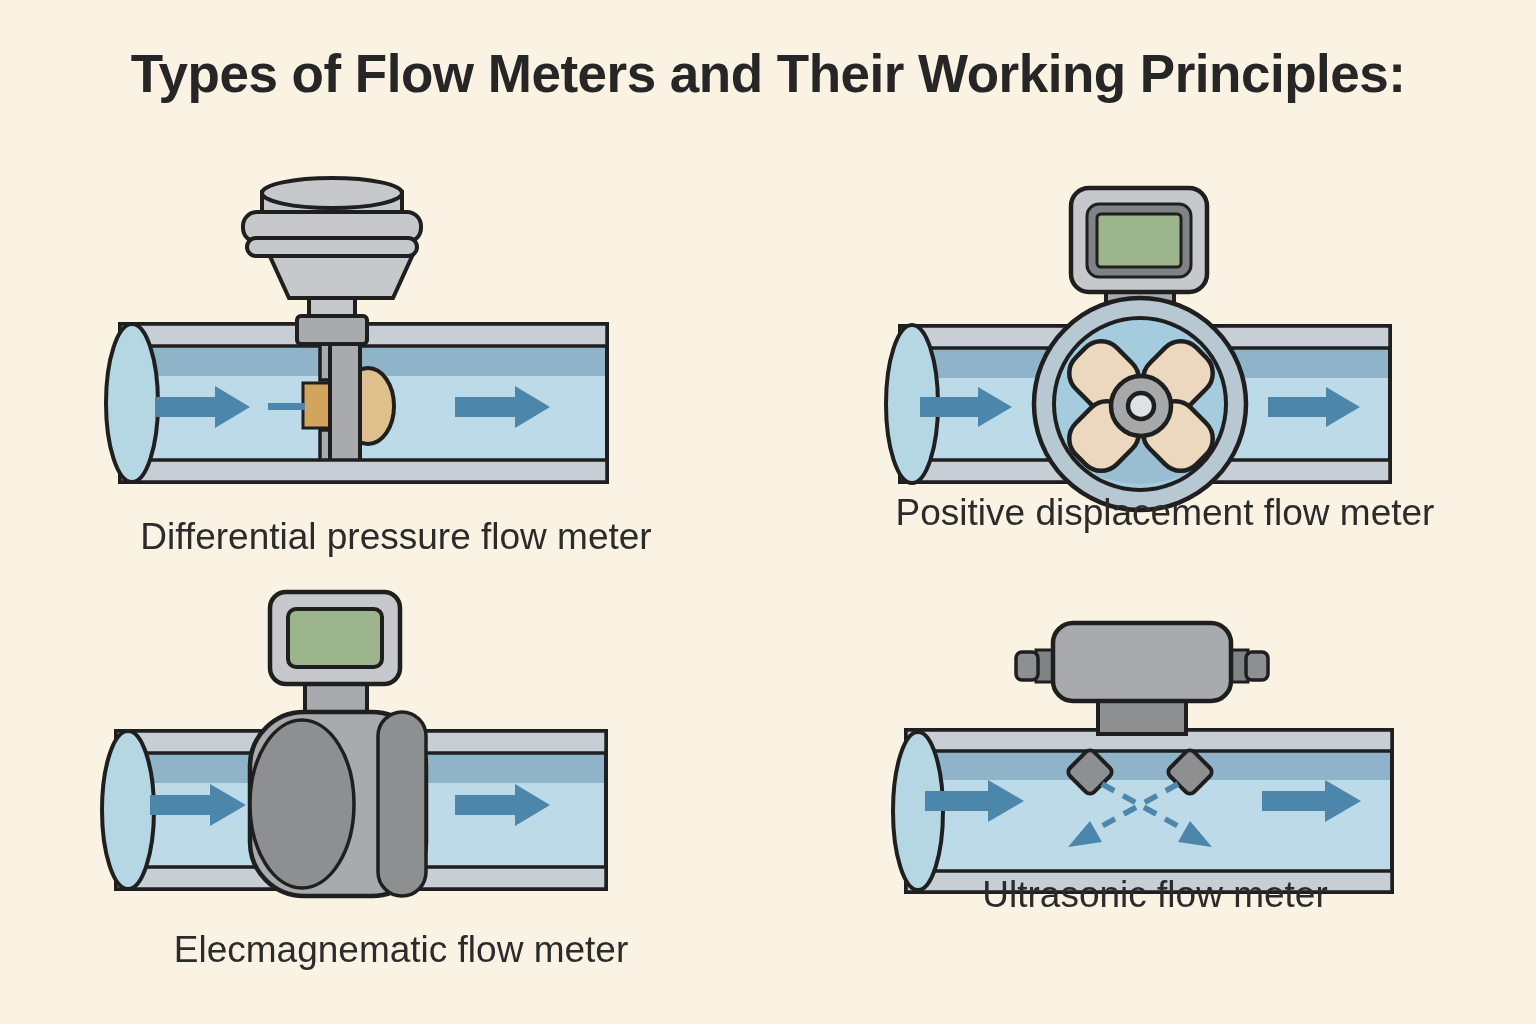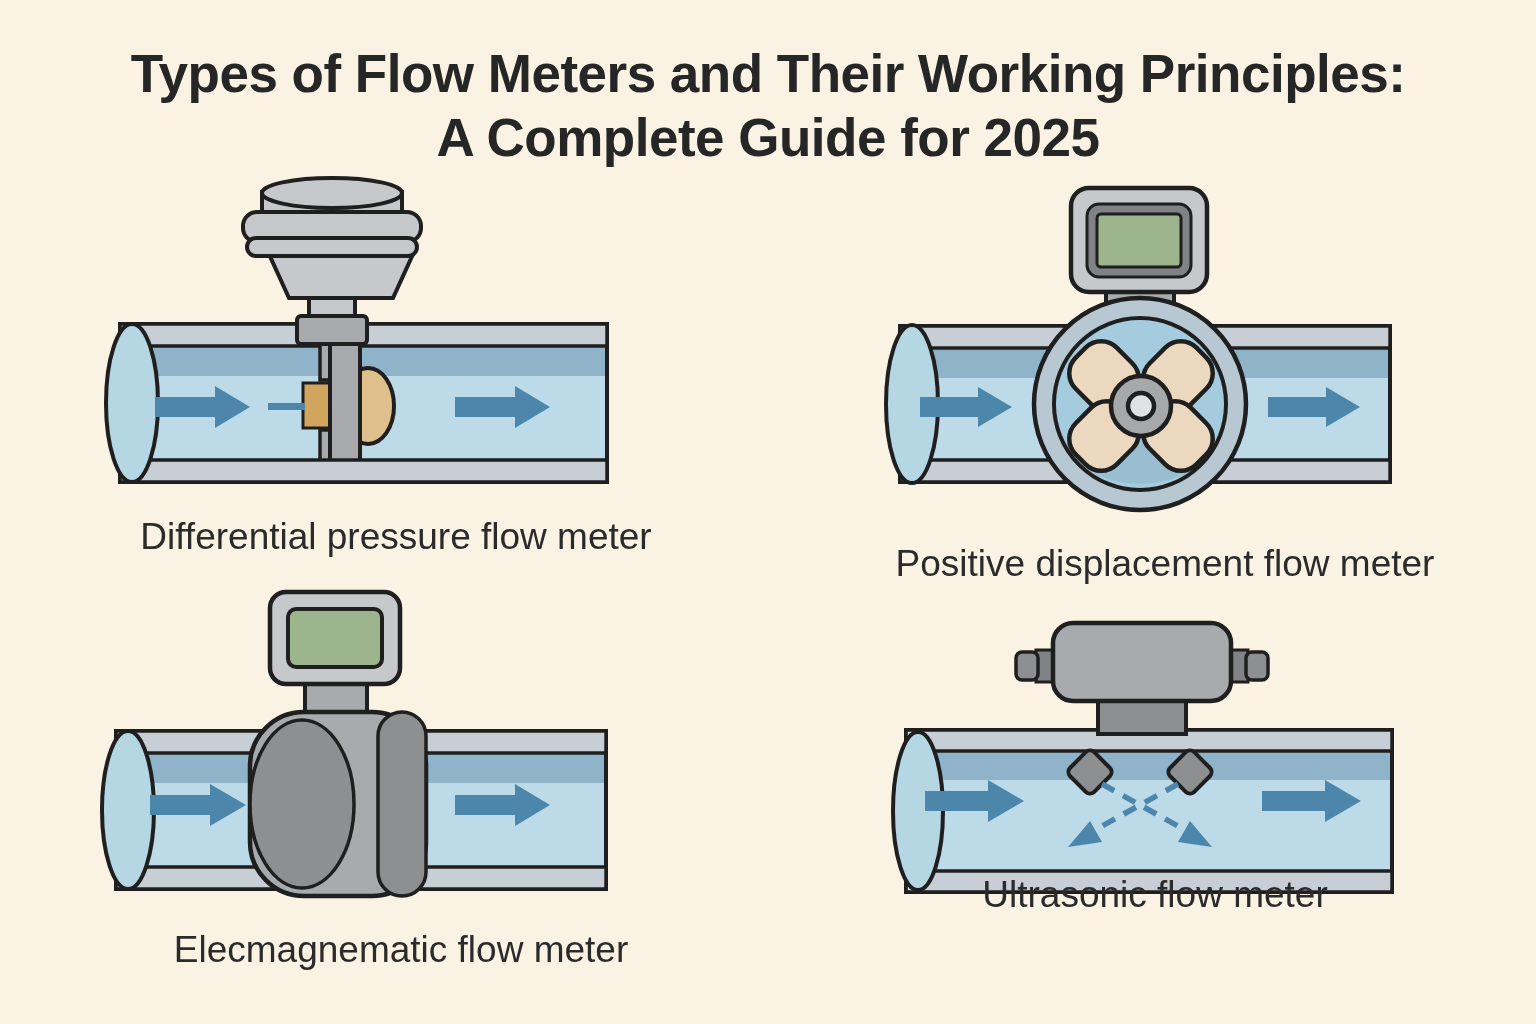--- a/index.html
+++ b/index.html
@@ -24,21 +24,20 @@
     position:absolute;transform:translateX(-50%);white-space:nowrap;
     font-size:37px;color:var(--label-color);font-weight:400;
   }
   svg{position:absolute;display:block;}
 </style>
 </head>
 <body>
 
 <div class="title">
   <div>Types of Flow Meters and Their Working Principles:</div>
-  <div>A Complete Guide for 2025</div>
 </div>
 
 <svg style="left:88px;top:168px" width="540" height="345" viewBox="88 168 540 345">
   <g>
     <rect x="120" y="324" width="487" height="158" style="fill:var(--pipe-fill);stroke:var(--outline)" stroke-width="4"></rect>
     <rect x="122" y="346" width="483" height="30" style="fill:var(--pipe-band)"></rect>
     <rect x="120" y="324" width="487" height="22" style="fill:var(--pipe-rim);stroke:var(--outline)" stroke-width="3.5"></rect>
   </g>
   <g>
     <ellipse cx="368" cy="406" rx="26" ry="38" style="fill:var(--orifice-tan-light);stroke:var(--outline)" stroke-width="4"></ellipse>
@@ -87,21 +86,21 @@
     <circle cx="1141" cy="406" r="13" style="fill:var(--hub-hole);stroke:var(--outline)" stroke-width="4.5"></circle>
   </g>
   <g>
     <rect x="1071" y="188" width="136" height="104" rx="18" style="fill:var(--metal-light);stroke:var(--outline)" stroke-width="4.5"></rect>
     <rect x="1087" y="204" width="104" height="73" rx="12" style="fill:var(--bezel-dark);stroke:var(--outline)" stroke-width="3"></rect>
     <rect x="1097" y="214" width="84" height="53" rx="4" style="fill:var(--screen-green);stroke:var(--outline)" stroke-width="3"></rect>
   </g>
   <polygon points="920,397 978,397 978,387 1012,407 978,427 978,417 920,417" style="fill:var(--arrow-blue)"></polygon>
   <polygon points="1268,397 1326,397 1326,387 1360,407 1326,427 1326,417 1268,417" style="fill:var(--arrow-blue)"></polygon>
 </svg>
-<div class="diagram-label" style="left:1165px;top:543px">Positive displacement flow meter</div>
+<div class="diagram-label" style="left:1165px;top:492px">Positive displacement flow meter</div>
 
 <svg style="left:95px;top:588px" width="530" height="340" viewBox="95 588 530 340">
   <g>
     <rect x="116" y="731" width="490" height="158" style="fill:var(--pipe-fill);stroke:var(--outline)" stroke-width="4"></rect>
     <rect x="118" y="753" width="486" height="30" style="fill:var(--pipe-band)"></rect>
     <rect x="116" y="731" width="490" height="22" style="fill:var(--pipe-rim);stroke:var(--outline)" stroke-width="3.5"></rect>
     <rect x="116" y="867" width="490" height="22" style="fill:var(--pipe-rim);stroke:var(--outline)" stroke-width="3.5"></rect>
     <ellipse cx="128" cy="810" rx="26" ry="79" style="fill:var(--pipe-cap);stroke:var(--outline)" stroke-width="4"></ellipse>
   </g>
   <rect x="305" y="682" width="62" height="36" style="fill:var(--metal-mid);stroke:var(--outline)" stroke-width="4"></rect>

